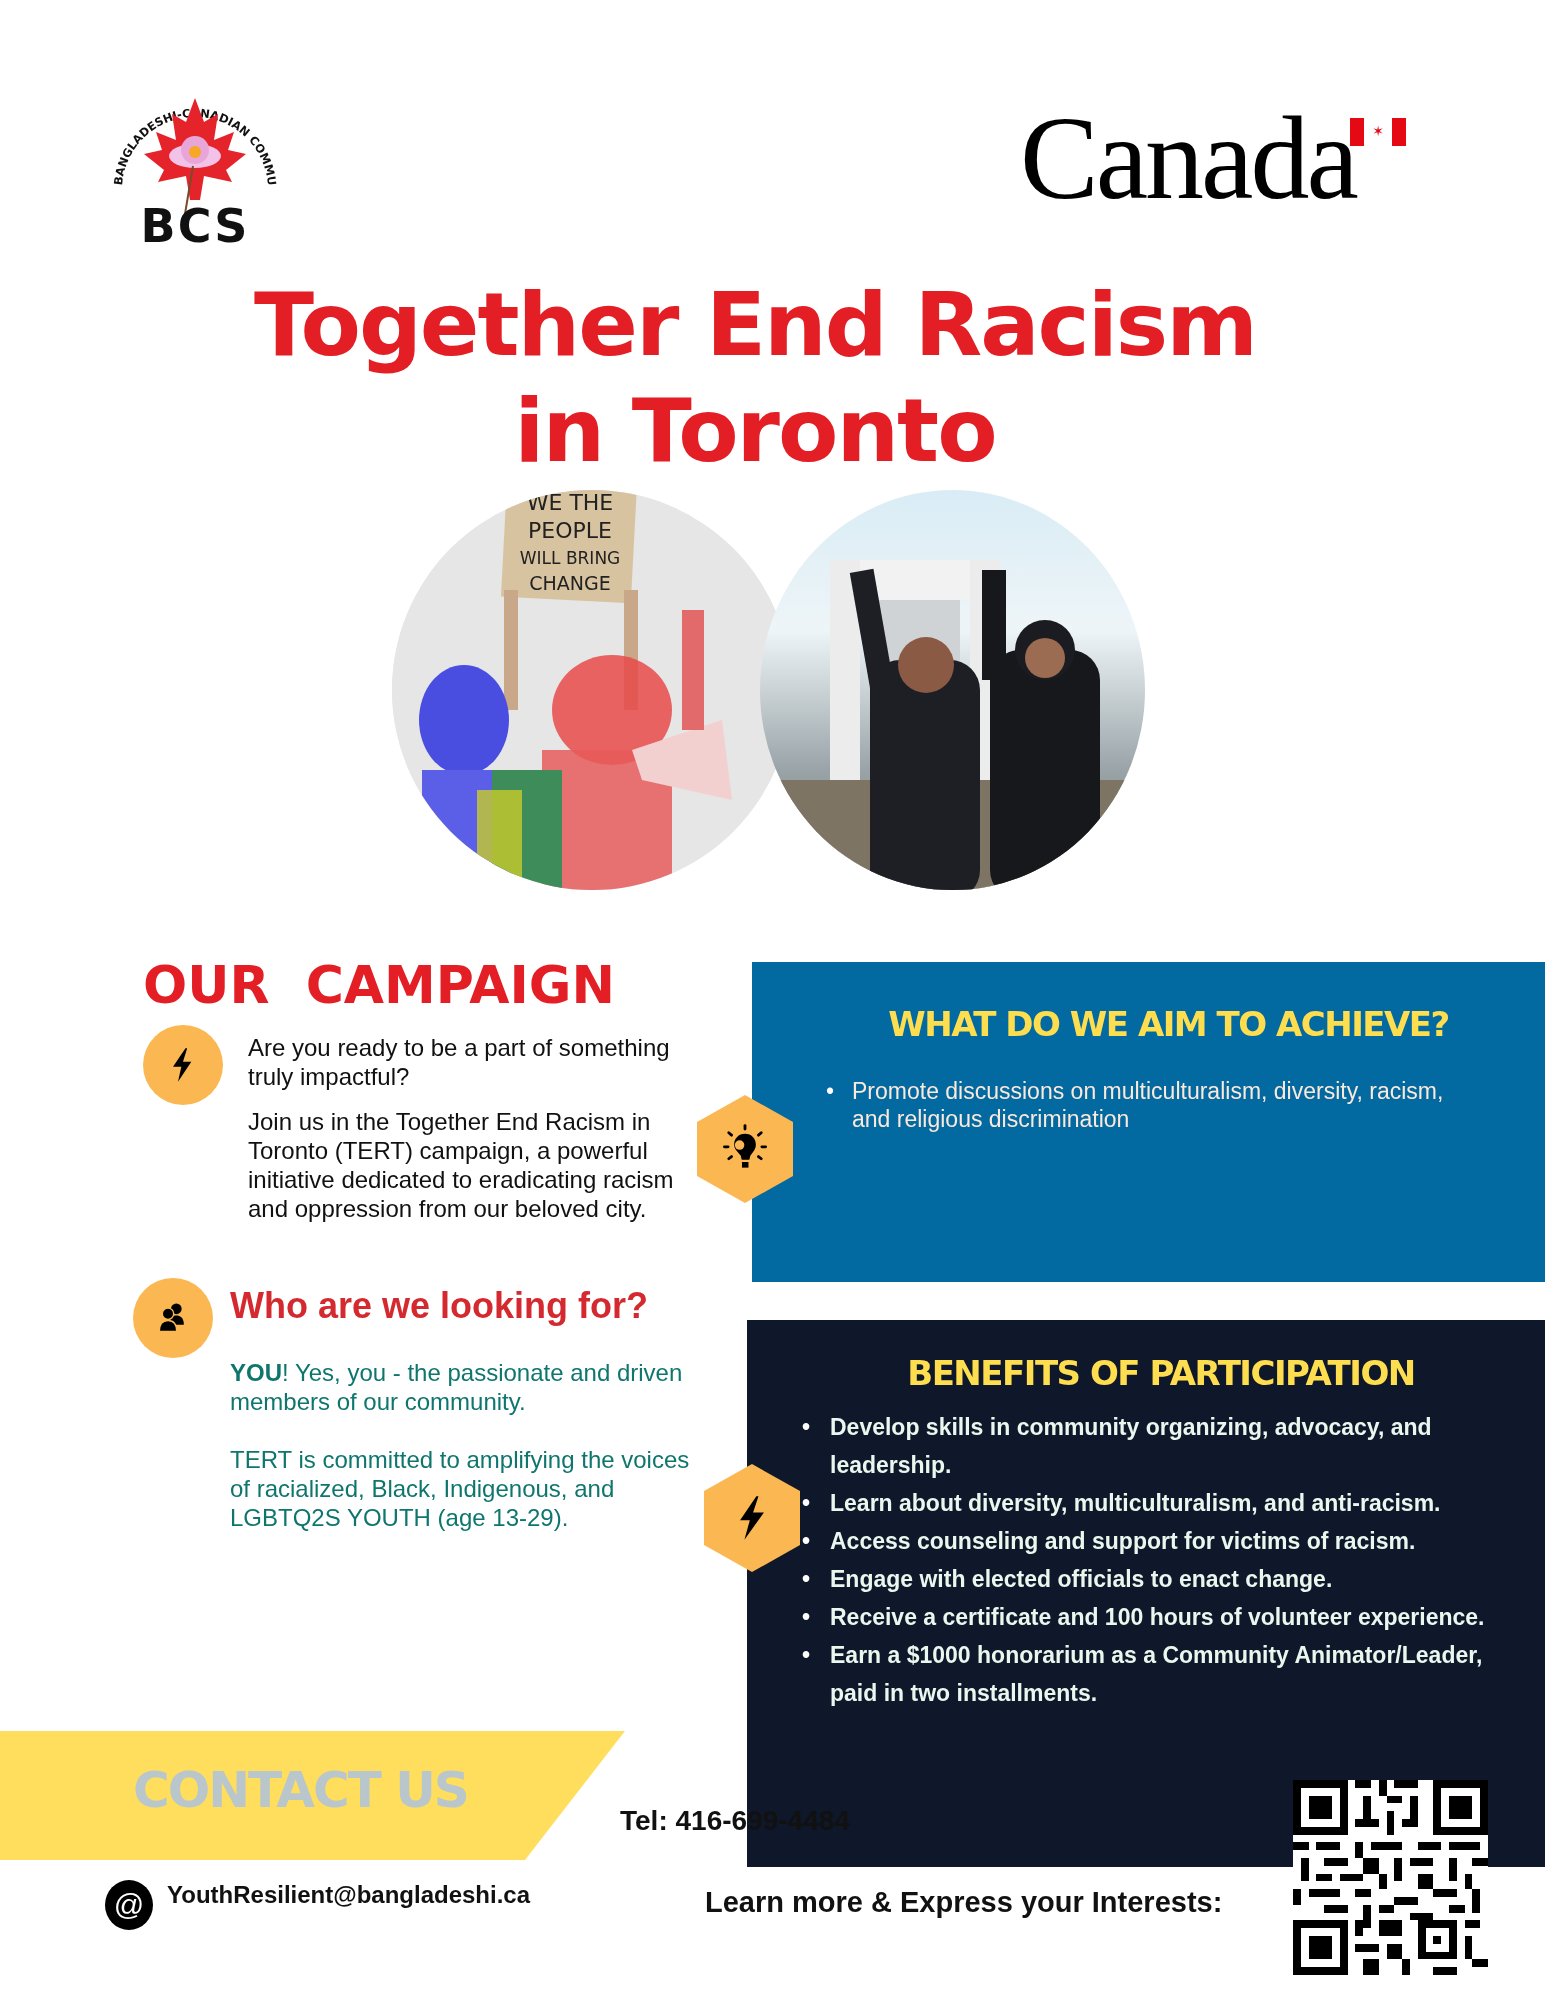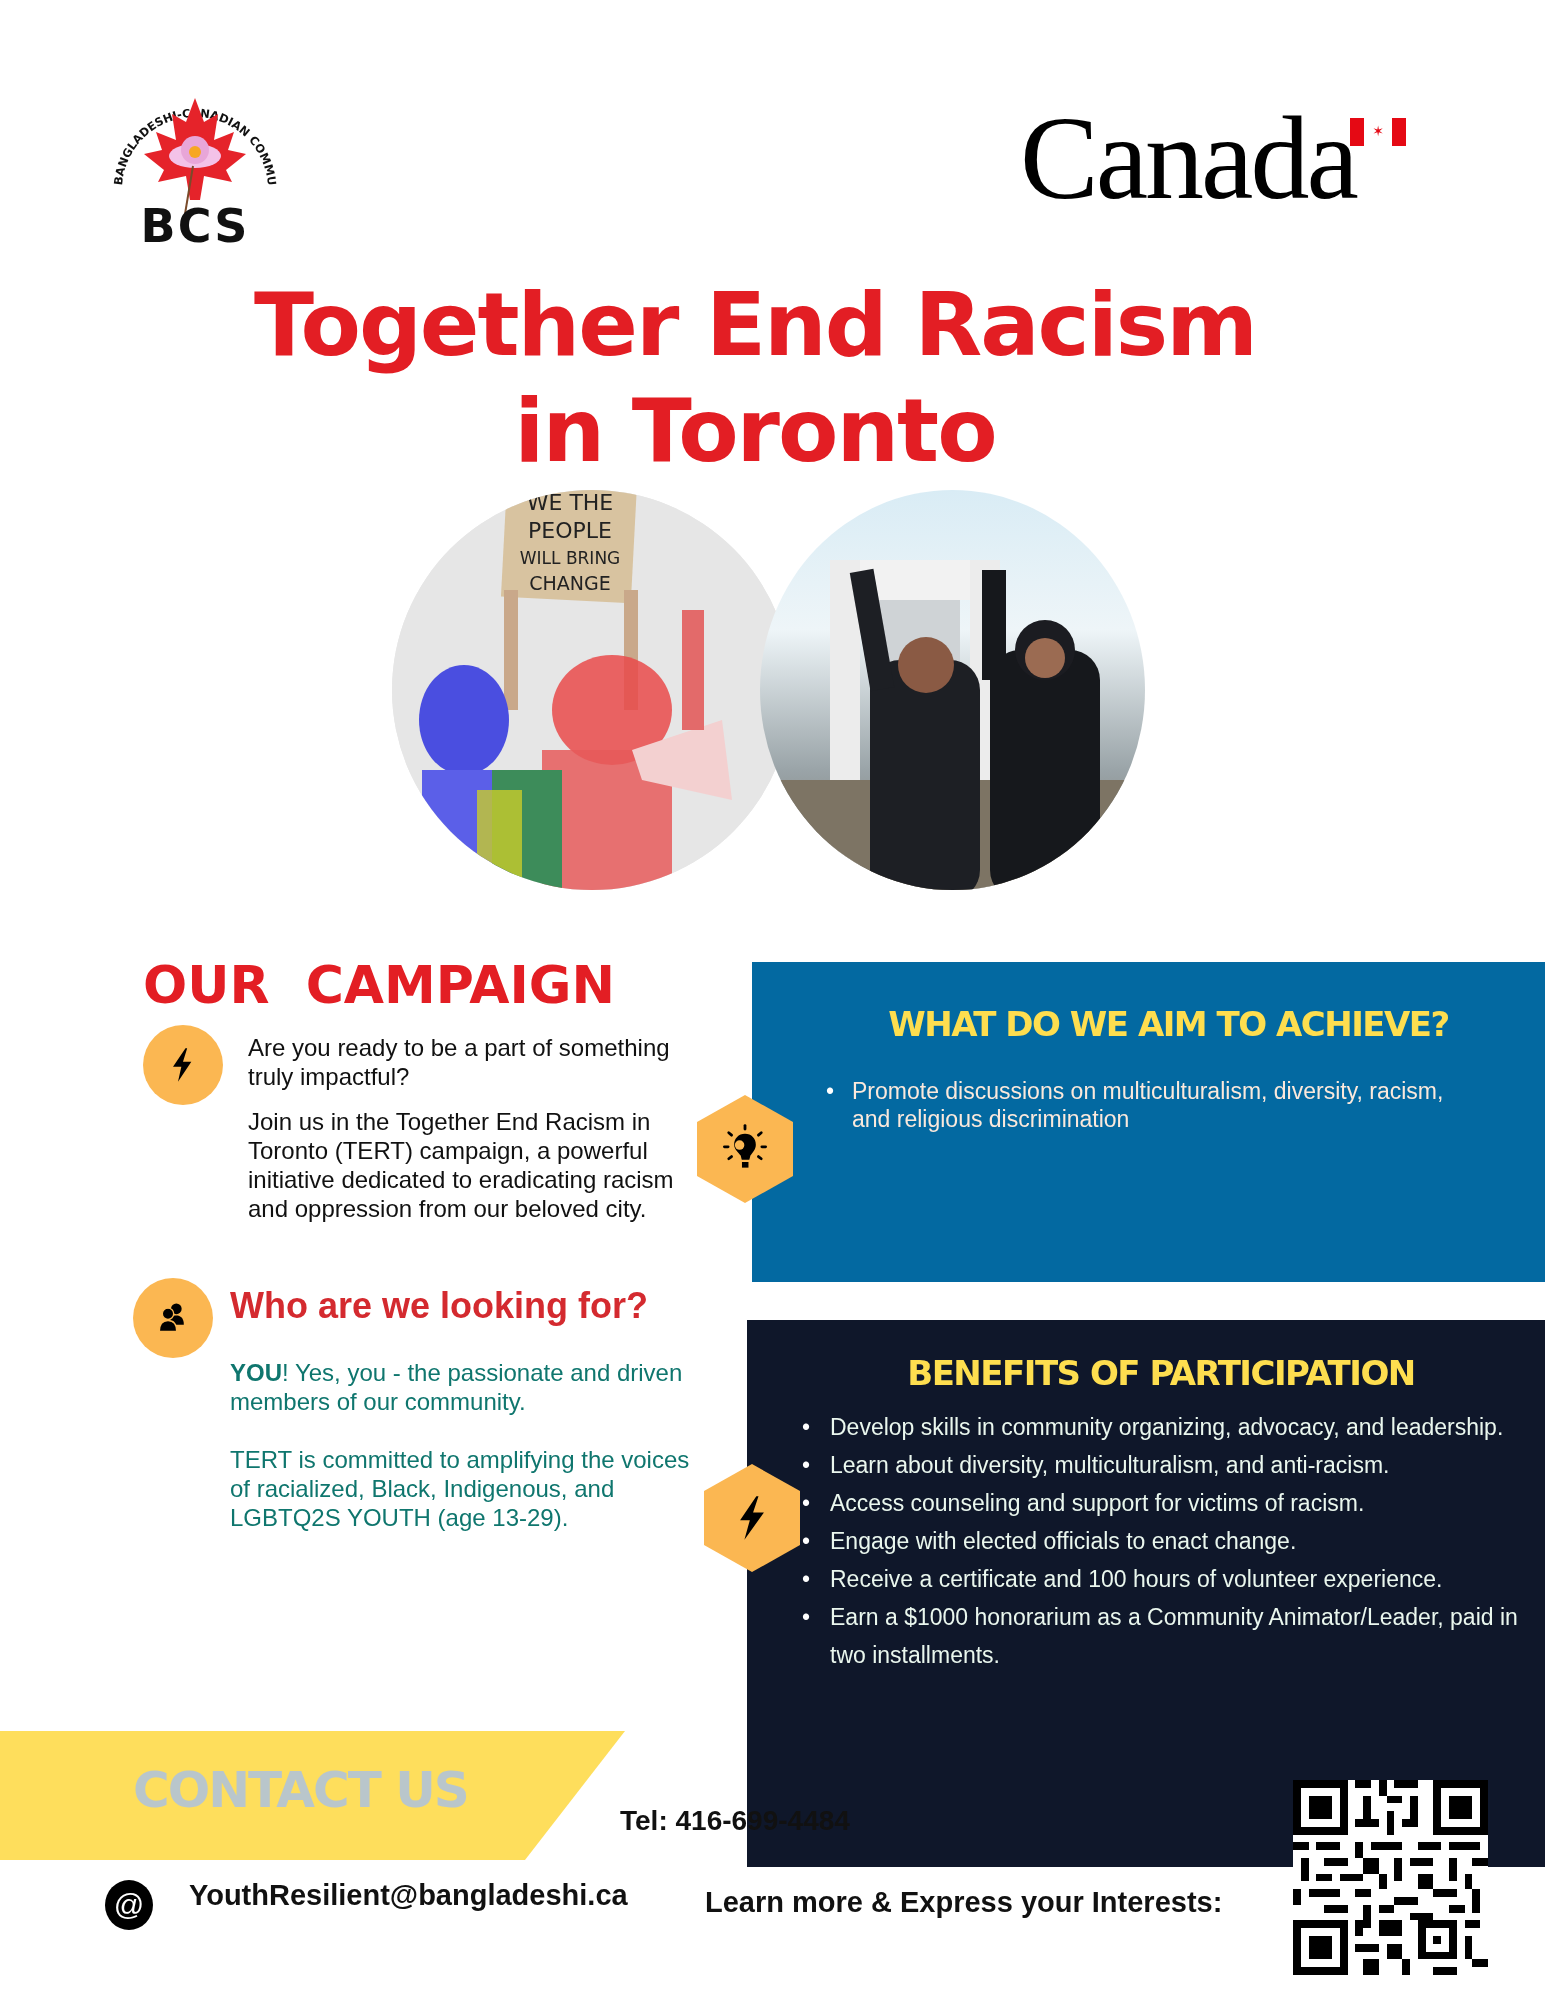--- a/index.html
+++ b/index.html
@@ -45,35 +45,35 @@
   .aim-title { position: absolute; left: 0; top: 40px; width: 100%; padding-left: 40px; text-align: center; color: #fede4f; font-family: "DejaVu Sans", sans-serif; font-weight: bold; font-size: 34px; line-height: 44px; letter-spacing: -1.5px; }
   .aim-list { position: absolute; left: 100px; top: 115px; width: 620px; list-style: none; color: #fbe9dc; font-size: 23px; line-height: 28px; }
   .aim-list li { position: relative; padding-left: 0; }
   .aim-list li + li { }
   .aim-list li::before { content: "•"; position: absolute; left: -26px; top: 0; color: #fff; }
 
   
   .ben-box { left: 747px; top: 1320px; width: 798px; height: 547px; background: #0f172a; }
   .ben-title { position: absolute; left: 0; top: 30px; width: 100%; padding-left: 30px; text-align: center; color: #fede4f; font-family: "DejaVu Sans", sans-serif; font-weight: bold; font-size: 34px; line-height: 46px; letter-spacing: -1.5px; }
   .ben-list { position: absolute; left: 83px; top: 88px; width: 700px; list-style: none; color: #eaf7ee; font-size: 23px; line-height: 38px; }
-  .ben-list li { position: relative; }
+  .ben-list li { position: relative; font-weight: bold; }
   .ben-list li::before { content: "•"; position: absolute; left: -28px; top: 0; color: #fff; }
 
   
   .hex { width: 96px; height: 108px; background: #fbb752; clip-path: polygon(50% 0, 100% 25%, 100% 75%, 50% 100%, 0 75%, 0 25%); display: flex; align-items: center; justify-content: center; }
   .hex svg { width: 52px; height: 52px; }
   .hex-bulb { left: 697px; top: 1095px; }
   .hex-bolt { left: 704px; top: 1464px; }
 
   
   .contact-banner { left: 0; top: 1731px; width: 625px; height: 129px; background: #fede5c; clip-path: polygon(0 0, 100% 0, 84% 100%, 0 100%); }
   .contact-title { left: 133px; top: 1760px; color: #b9c6cb; font-family: "DejaVu Sans", sans-serif; font-weight: bold; font-size: 50px; line-height: 60px; letter-spacing: -2px; }
   .tel { left: 620px; top: 1803px; font-weight: bold; font-size: 28px; line-height: 36px; color: #111; }
   .at-icon { left: 105px; top: 1880px; width: 48px; height: 50px; border-radius: 50%; background: #000; color: #fff; display: flex; align-items: center; justify-content: center; font-size: 30px; line-height: 30px; }
-  .email { left: 189px; top: 1876px; font-weight: bold; font-size: 29px; line-height: 38px; color: #111; }
+  .email { left: 167px; top: 1876px; font-weight: bold; font-size: 24px; line-height: 38px; color: #111; }
   .learn { left: 705px; top: 1883px; font-weight: bold; font-size: 29px; line-height: 38px; color: #111; }
   .qr { left: 1293px; top: 1780px; width: 195px; height: 195px; }
   .qr svg { width: 100%; height: 100%; }
 </style>
 </head>
 <body>
 
 <div class="abs bcs-logo">
   <svg viewBox="0 0 190 180">
     <defs>

